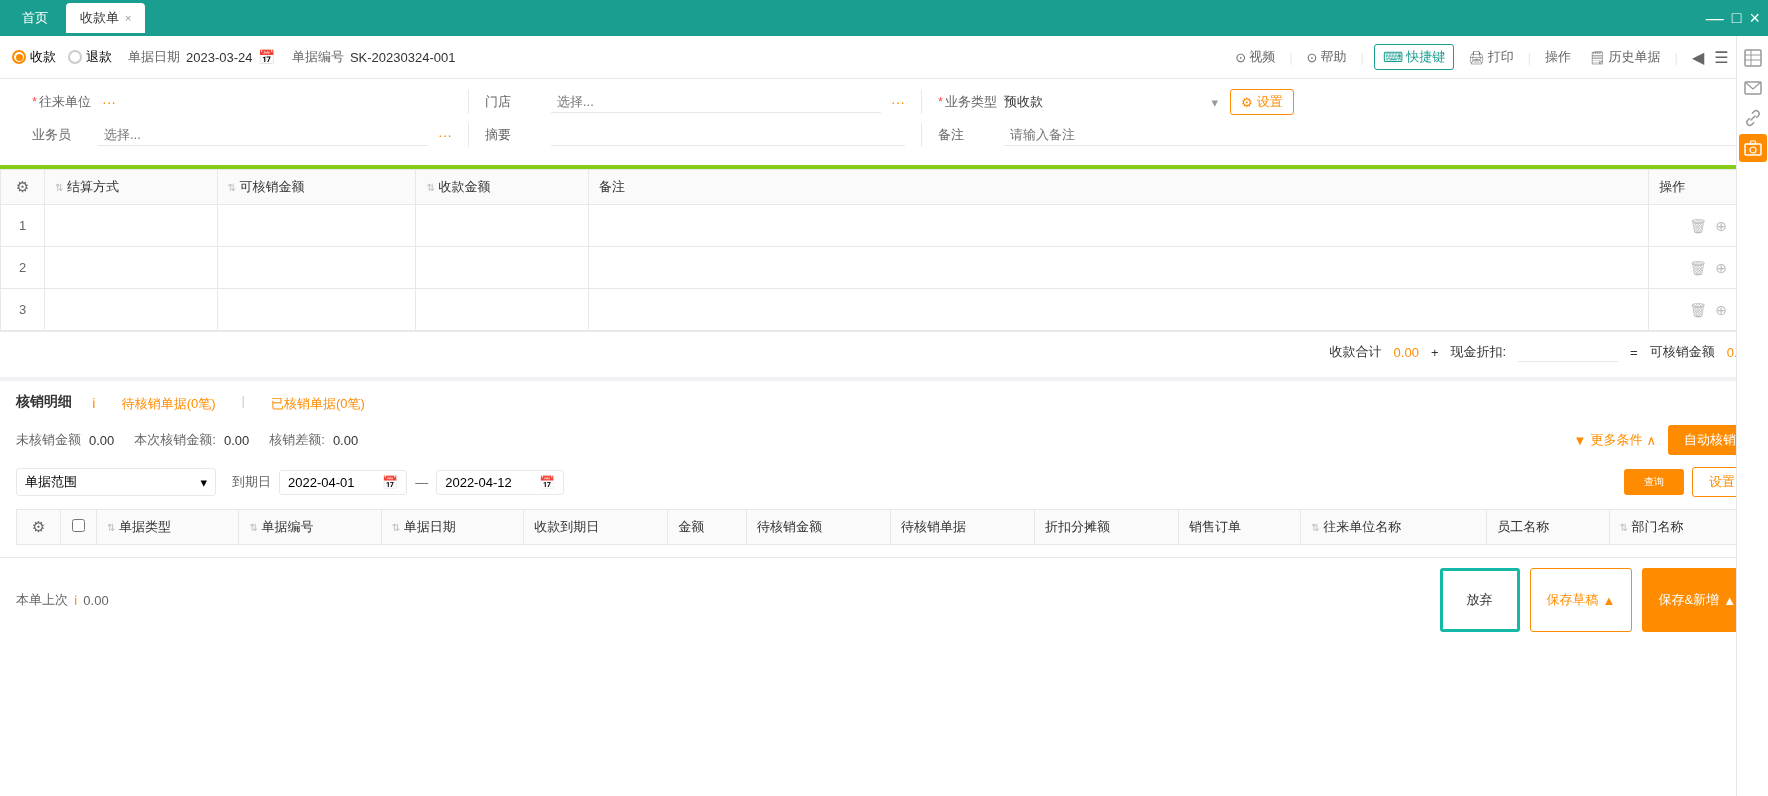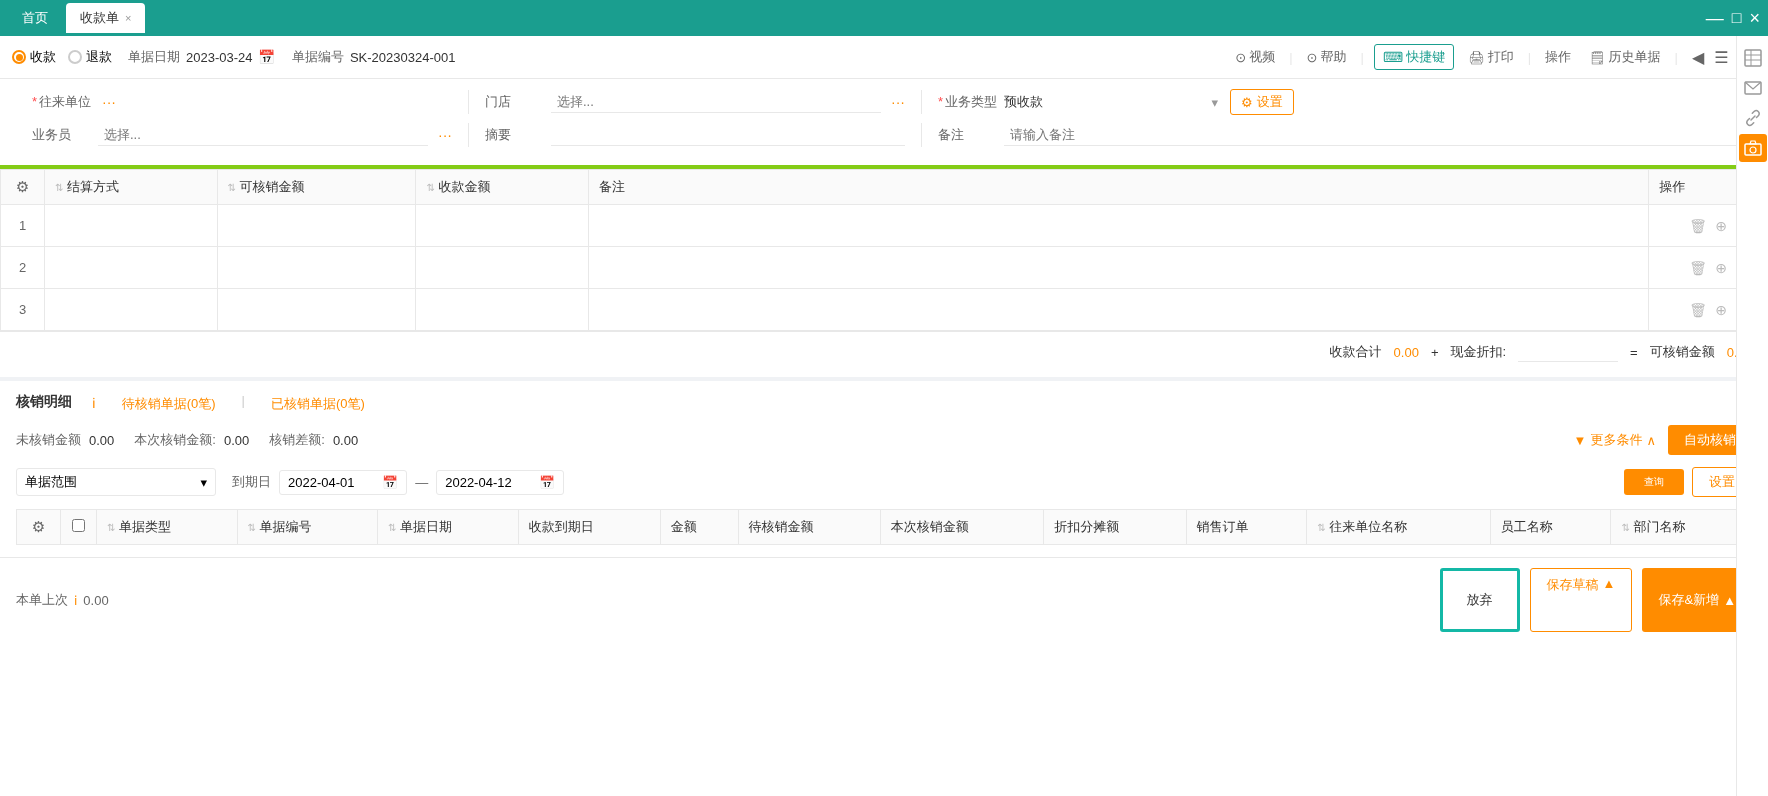--- a/index.html
+++ b/index.html
@@ -238,21 +238,21 @@
     }
     .bottom-left { display: flex; align-items: center; gap: 6px; color: #666; }
     .bottom-actions { display: flex; gap: 10px; }
     .btn-discard {
       background: #fff; color: #333; border: 3px solid #14b8a6;
       padding: 7px 24px; border-radius: 3px; cursor: pointer; font-size: 13px;
     }
     .btn-save-draft {
       background: #fff; color: #ff8c00; border: 1px solid #ff8c00;
       padding: 7px 16px; border-radius: 3px; cursor: pointer; font-size: 13px;
-      display: flex; gap: 4px;
+      display: flex; align-items: center; gap: 4px;
     }
     .btn-save-new {
       background: #ff8c00; color: #fff; border: none;
       padding: 23px 16px; border-radius: 3px; cursor: pointer; font-size: 13px;
       display: flex; align-items: center; gap: 4px;
     }
 
     
     .right-sidebar {
       position: absolute;
@@ -567,21 +567,21 @@
               <span class="sort-arrows">⇅</span>
               <span>单据编号</span>
             </th>
             <th>
               <span class="sort-arrows">⇅</span>
               <span>单据日期</span>
             </th>
             <th>收款到期日</th>
             <th>金额</th>
             <th>待核销金额</th>
-            <th>本次核销金额</th>
+            <th>待核销单据</th>
             <th>折扣分摊额</th>
             <th>销售订单</th>
             <th>
               <span class="sort-arrows">⇅</span>
               <span>往来单位名称</span>
             </th>
             <th>员工名称</th>
             <th>
               <span class="sort-arrows">⇅</span>
               <span>部门名称</span>

